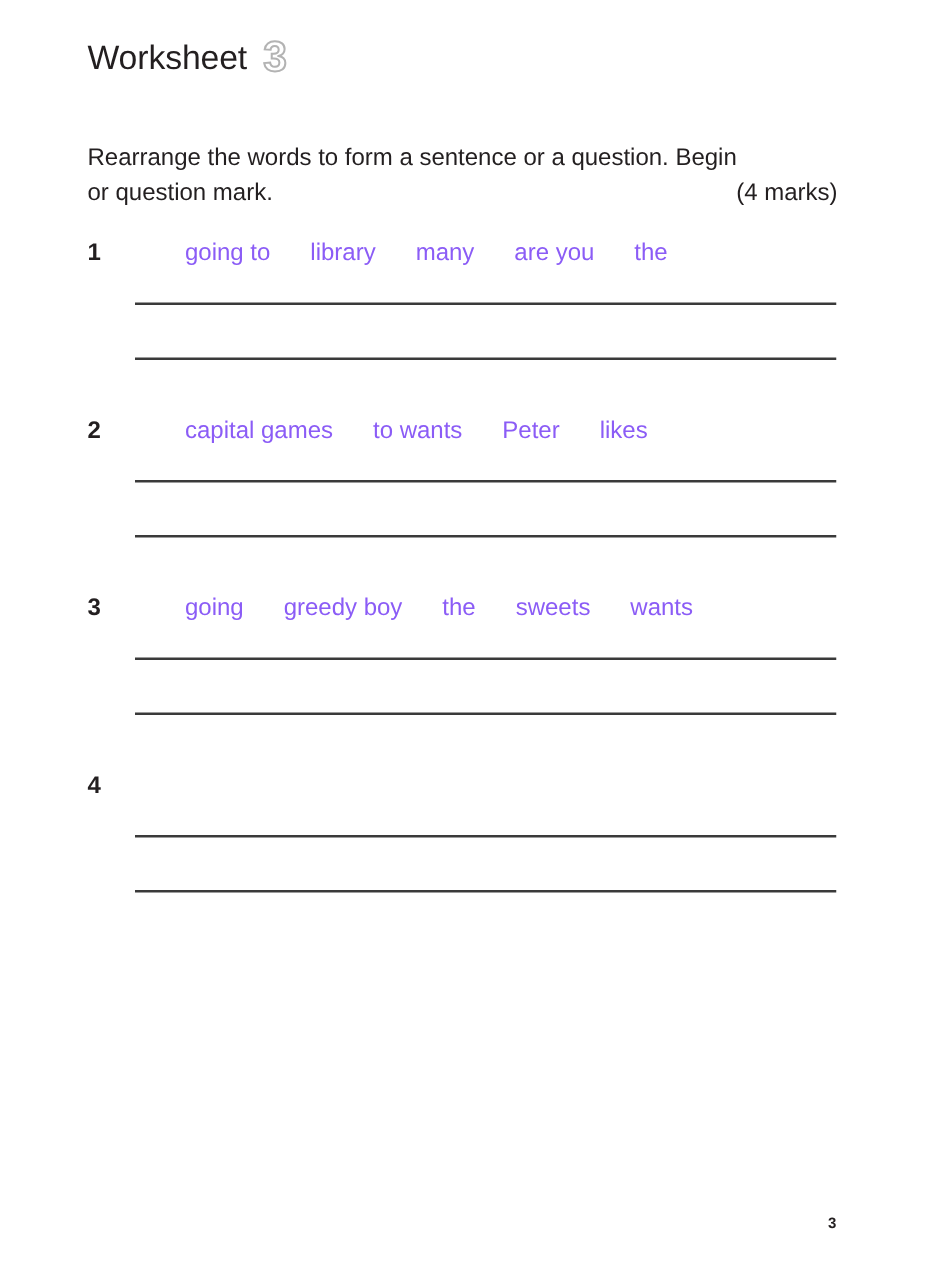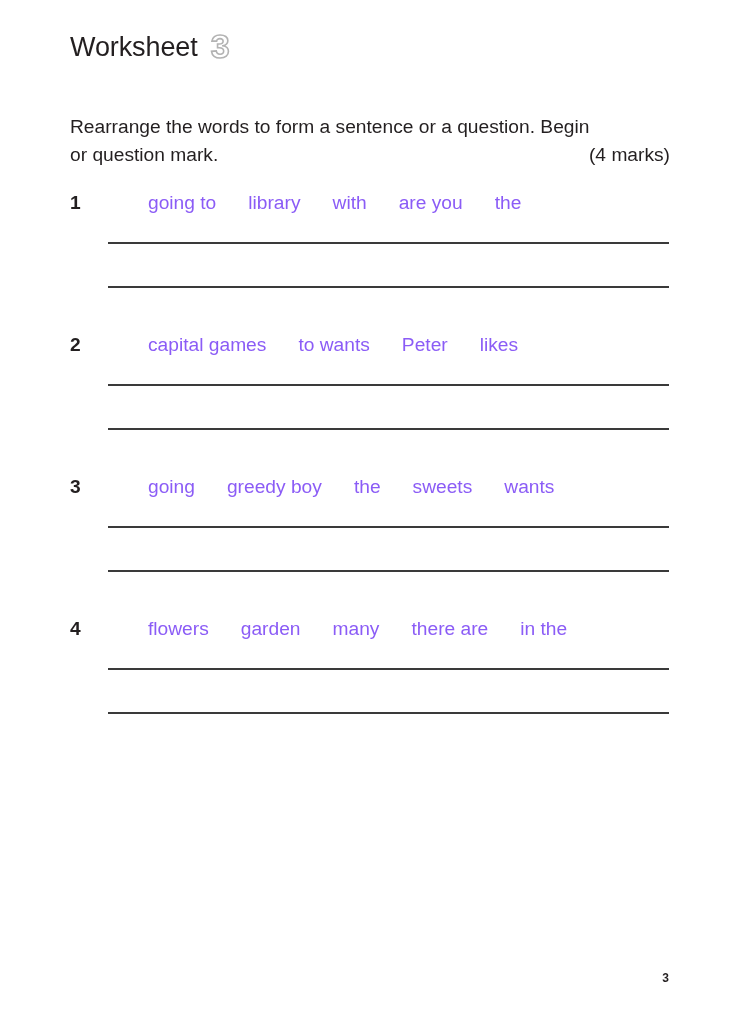--- a/index.html
+++ b/index.html
@@ -158,21 +158,21 @@
     </span>
   </div>
 
   <div class="questions" id="questions-container">
       <div class="question">
         <div class="q-head">
           <span class="q-num">1</span>
           <div class="q-words">
             <span class="q-word">going to</span>
             <span class="q-word">library</span>
-            <span class="q-word">with</span>
+            <span class="q-word">many</span>
             <span class="q-word">are you</span>
             <span class="q-word">the</span>
           </div>
         </div>
         <div class="answer-lines">
           <div class="answer-line"></div>
           <div class="answer-line"></div>
         </div>
       </div>
       <div class="question">
@@ -202,27 +202,20 @@
           </div>
         </div>
         <div class="answer-lines">
           <div class="answer-line"></div>
           <div class="answer-line"></div>
         </div>
       </div>
       <div class="question">
         <div class="q-head">
           <span class="q-num">4</span>
-          <div class="q-words">
-            <span class="q-word">flowers</span>
-            <span class="q-word">garden</span>
-            <span class="q-word">many</span>
-            <span class="q-word">there are</span>
-            <span class="q-word">in the</span>
-          </div>
         </div>
         <div class="answer-lines">
           <div class="answer-line"></div>
           <div class="answer-line"></div>
         </div>
       </div>
     </div>
 
   <div class="page-number">3</div>
 

